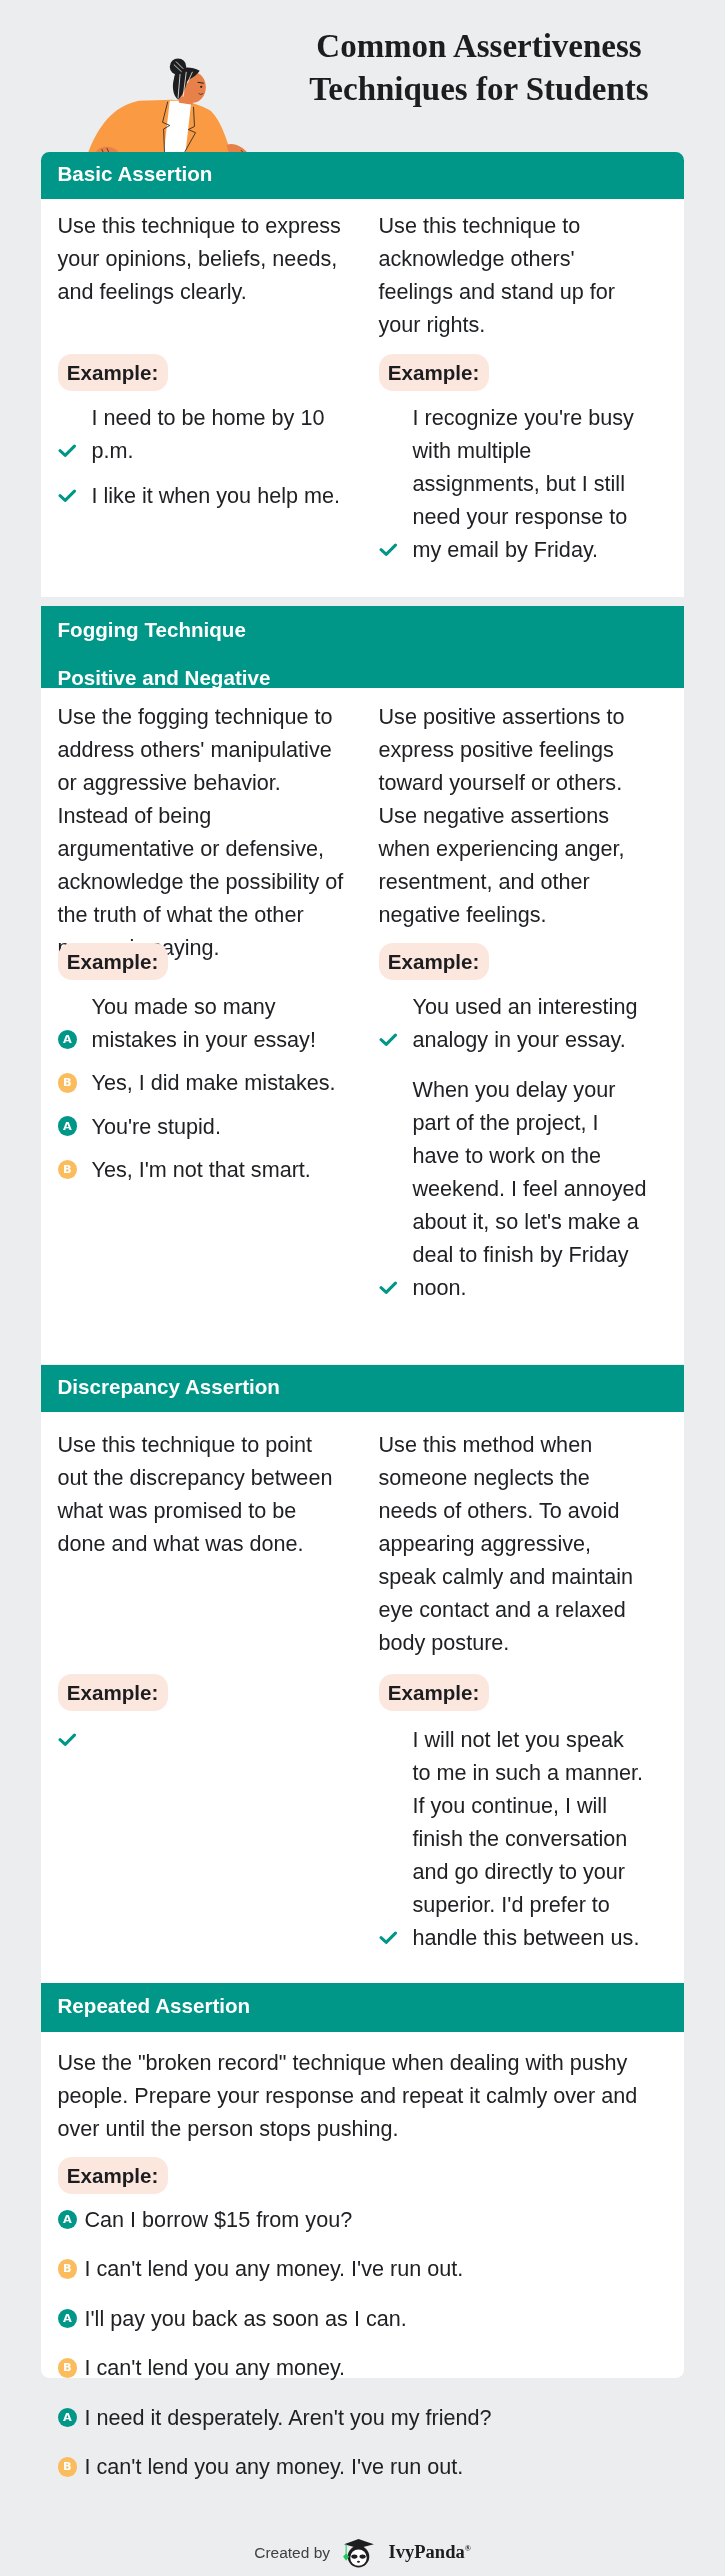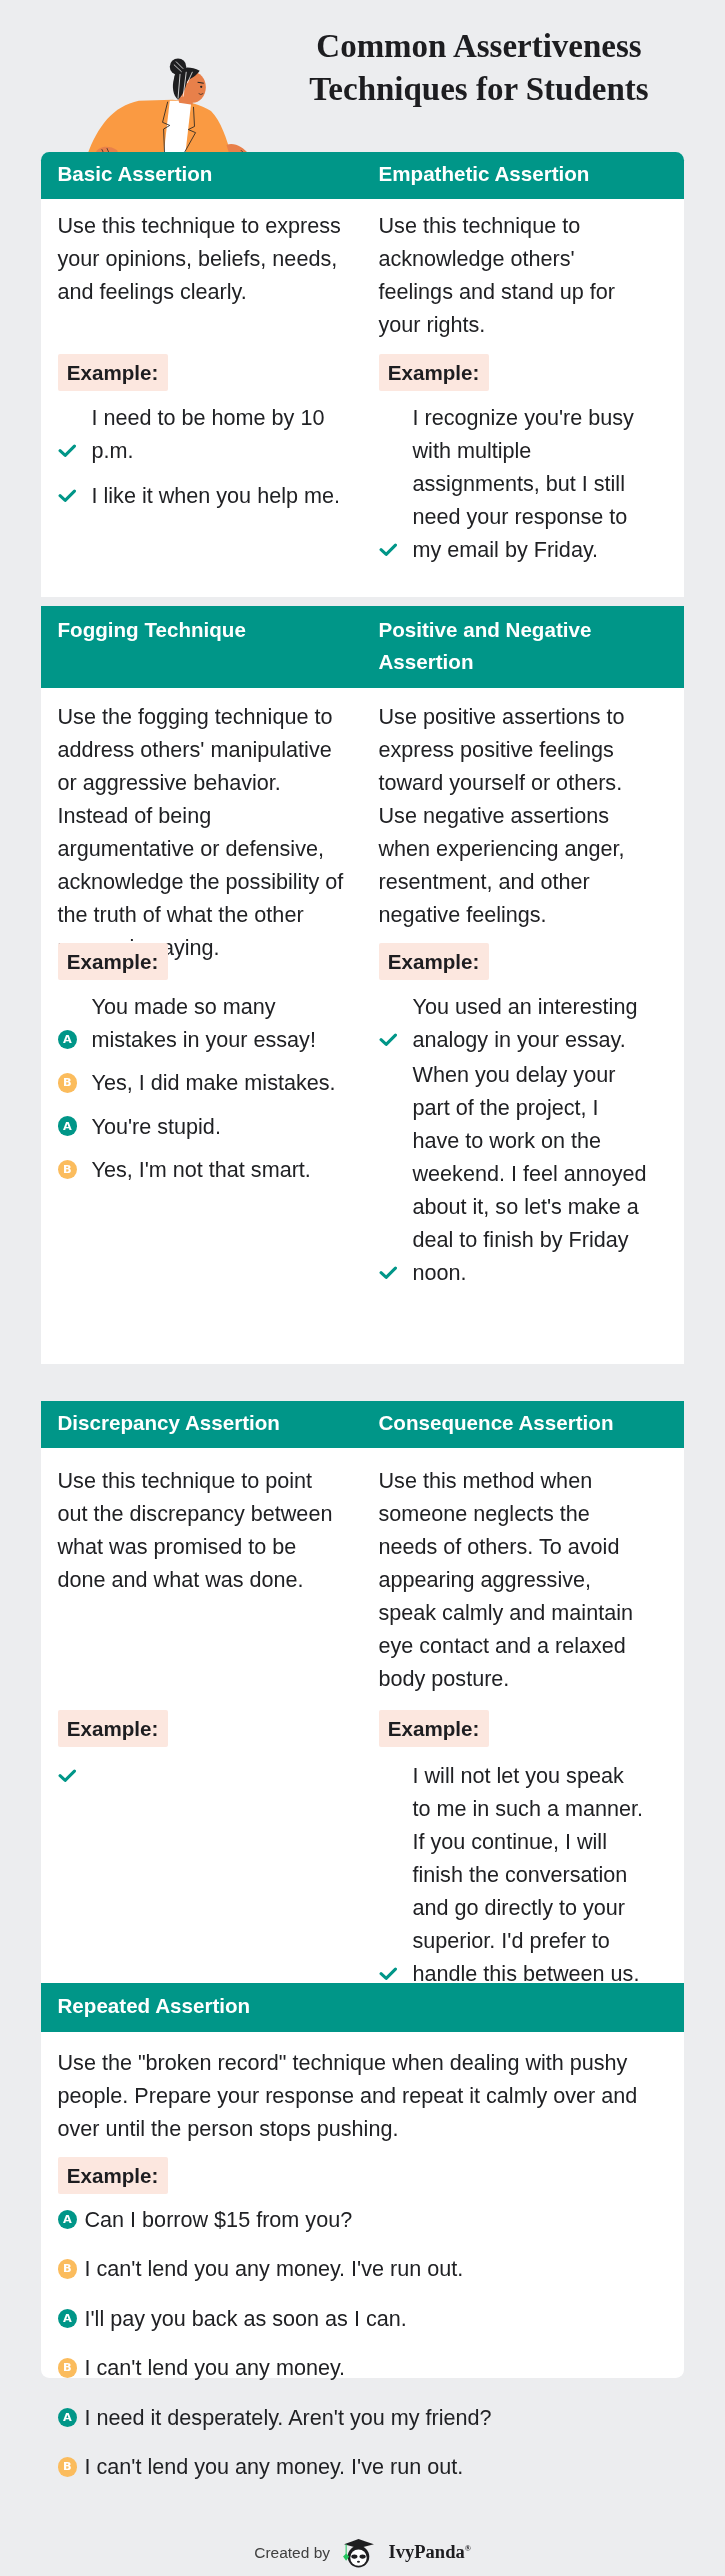--- a/index.html
+++ b/index.html
@@ -10,33 +10,33 @@
     position: absolute; left: 278px; width: 402px; top: 25px;
     text-align: center; font-family: "Liberation Serif", "DejaVu Serif", serif;
     font-weight: bold; font-size: 33px; line-height: 43px; color: #1D1D20;
   }
 
   .illustration { position: absolute; left: 77px; top: 49px; width: 201px; height: 124px; }
 
   .card { position: absolute; left: 41px; width: 643px; background: #fff; }
   .panel-head {
     background: #009688; color: #fff; display: flex;
-    font-weight: bold; font-size: 20.6px; line-height: 32px;
+    font-weight: bold; font-size: 20.6px; line-height: 32px; flex-direction: column;
   }
   .panel-head .col { padding: 8.2px 0 7.2px 16.5px; }
   .panel-head .col.left { width: 321px; }
   .panel-head .col.right { width: 321px; padding-left: 16.5px; padding-right: 20.6px; }
 
   .panel-body { display: flex; }
   .panel-body .col { width: 321px; padding: 0 16.5px 0 16.5px; }
   .panel-body .col.right { padding-left: 16.5px; padding-right: 36px; }
   .desc { font-size: 21.6px; line-height: 33px; color: #202124; }
 
   .pill {
-    display: inline-block; background: #FCE7DF; border-radius: 2px;
+    display: inline-block; background: #FCE7DF; border-radius: 14px;
     padding: 0 9.3px; font-weight: bold; font-size: 20.6px; line-height: 37px; color: #1D1D20;
   }
 
   .ex-list { list-style: none; }
   .ex-item { display: flex; align-items: flex-end; font-size: 21.6px; line-height: 33px; color: #202124; }
   .ex-item .mark { width: 34px; flex: 0 0 34px; display: flex; align-items: center; height: 33px; }
   .ex-item .txt { flex: 1; }
 
   .check { width: 18.5px; height: 13.4px; }
   .badge {
@@ -169,42 +169,42 @@
               <span class="badge b">B</span>
             </span>
           <span class="txt">Yes, I'm not that smart.</span>
         </li>
       </ul>
     </div>
     <div class="col right">
       <p class="desc" style="height:231px;">Use positive assertions to express positive feelings toward yourself or others. Use negative assertions when experiencing anger, resentment, and other negative feelings.</p>
       <div style="margin-top:11.3px;"><span class="pill">Example:</span></div>
       <ul class="ex-list" style="margin-top:10.3px;">
-        <li class="ex-item" style="margin-bottom:2px;">
+        <li class="ex-item" style="margin-bottom:17px;">
           <span class="mark">
               <svg class="check" viewBox="0 0 36 26">
                 <path d="M4 13 L14 22 L32 4" fill="none" stroke="#009688" stroke-width="6" stroke-linecap="round" stroke-linejoin="round"></path>
               </svg>
             </span>
           <span class="txt">You used an interesting analogy in your essay.</span>
         </li>
         <li class="ex-item">
           <span class="mark">
               <svg class="check" viewBox="0 0 36 26">
                 <path d="M4 13 L14 22 L32 4" fill="none" stroke="#009688" stroke-width="6" stroke-linecap="round" stroke-linejoin="round"></path>
               </svg>
             </span>
           <span class="txt">When you delay your part of the project, I have to work on the weekend. I feel annoyed about it, so let's make a deal to finish by Friday noon.</span>
         </li>
       </ul>
     </div>
   </div>
 </section>
 
-<section class="card" style="top:1365px; height:618px;margin-top:36px;">
+<section class="card" style="top:1365px; height:618px;">
   <div class="panel-head" style="height:47px;">
     <div class="col left" style="padding-top:6.2px;"><span>Discrepancy Assertion</span></div>
     <div class="col right" style="padding-top:6.2px;"><span>Consequence Assertion</span></div>
   </div>
   <div class="panel-body" style="padding-top:15.5px;">
     <div class="col left">
       <p class="desc" style="height:231px;">Use this technique to point out the discrepancy between what was promised to be done and what was done.</p>
       <div style="margin-top:15.5px;"><span class="pill">Example:</span></div>
       <ul class="ex-list" style="margin-top:12.4px;">
         <li class="ex-item">

